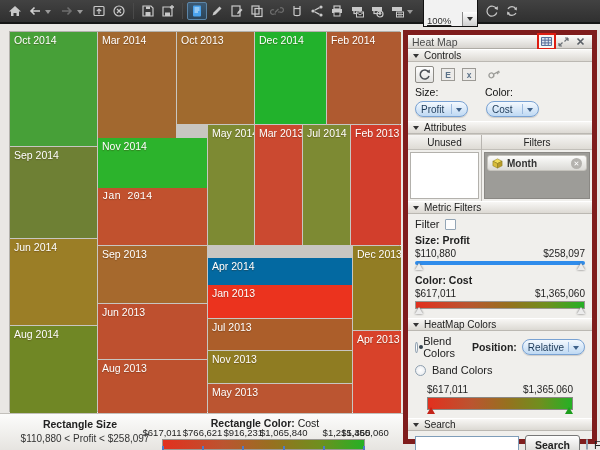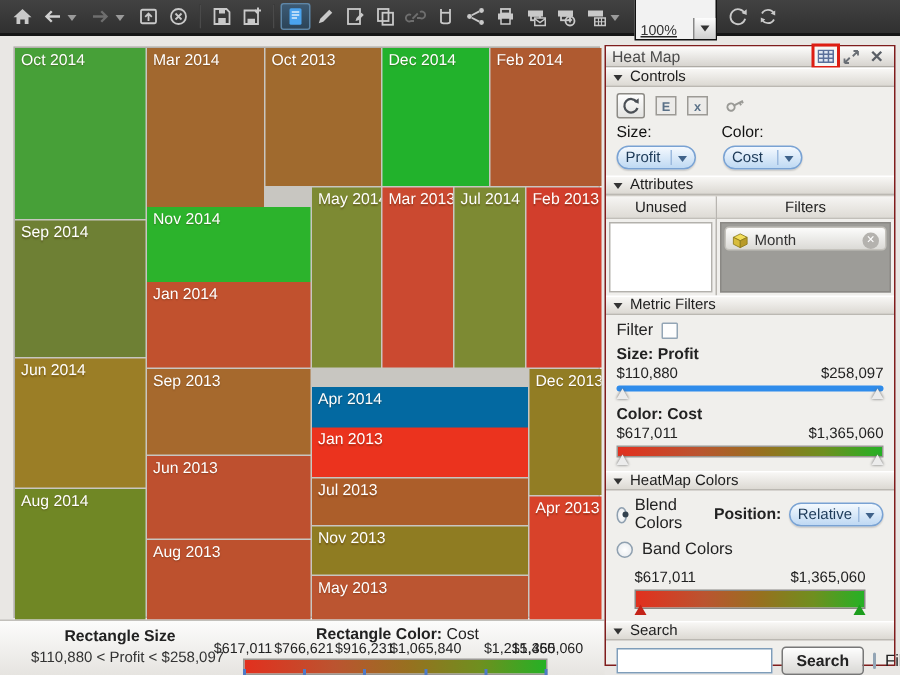--- a/index.html
+++ b/index.html
@@ -36,21 +36,21 @@
   .lg-color-title b { font-weight:bold; }
   #legend-ticks { position:absolute; left:162px; top:13px; width:203px; height:11px; }
   .ltick { position:absolute; top:0; transform:translateX(-50%); font-size:9.5px; white-space:nowrap; color:#222; }
   #legend-gradient { position:absolute; left:162px; top:25px; width:203px; height:11px;
     background:linear-gradient(90deg,#e2301e 0%,#bb5430 30%,#96711f 55%,#6f8f1f 78%,#25b125 100%);
     border:1px solid #9a9893; }
   .lmark { position:absolute; bottom:-1px; width:2px; height:4px; background:#4f7ac6; transform:translateX(-50%); }
 
   
   .panel { position:absolute; left:403px; top:30px; width:194px; height:414px;
-    background:#f0efec; border:1px solid #7f1d1d; display:flex; flex-direction:column; }
+    background:#f0efec; border:5px solid #7f1d1d; display:flex; flex-direction:column; }
   .p-title { height:18px; background:linear-gradient(#fdfdfc,#d7d4cf); border-bottom:1px solid #aeaba5;
     display:flex; align-items:center; padding:0 4px; color:#4a4a4a; font-size:10.5px; }
   .p-title .t { flex:1; }
   .pt-ic { width:15px; height:13px; display:flex; align-items:center; justify-content:center; margin-left:2px; }
   .red-annot { outline:2px solid #dd1d12; background:#f6f6f4; }
   .sec-h { height:15px; background:linear-gradient(#f8f7f5,#dcd9d3); border-top:1px solid #fff; border-bottom:1px solid #bbb8b2;
     display:flex; align-items:center; gap:5px; padding:0 5px; font-size:10px; color:#1d1d1d; }
   .sec-h .tri-d { width:0; height:0; border:3.5px solid transparent; border-top:4.5px solid #333; margin-top:4px; }
   .sec-b { padding:4px 7px; }
 
@@ -72,21 +72,21 @@
 
   
   .attr-wrap { display:flex; border-top:1px solid #cfccc6; }
   .attr-col1 { width:74px; border-right:1px solid #b8b5b0; display:flex; flex-direction:column; }
   .attr-col2 { flex:1; display:flex; flex-direction:column; }
   .attr-head { height:15px; background:linear-gradient(#f6f5f3,#dedbd5); border-bottom:1px solid #c2bfb9;
     font-size:10px; text-align:center; line-height:15px; color:#222; }
   .attr-body1 { height:47px; background:#fff; margin:2px; border:1px solid #b3b1ac; }
   .attr-body2 { height:47px; background:#9d9c98; margin:2px; border:1px solid #8a8884; padding:2px; }
   .chip { height:16px; background:linear-gradient(#fcfcfb,#dbdad6); border:1px solid #c4c2bc; border-radius:3px;
-    display:flex; align-items:flex-end; gap:4px; padding:0 4px; font-size:10px; color:#333; }
+    display:flex; align-items:center; gap:4px; padding:0 4px; font-size:10px; color:#333;font-weight:bold; }
   .chip .cx { margin-left:auto; width:11px; height:11px; border-radius:50%; background:#b4b2ae; color:#fff;
     font-size:7px; line-height:11px; text-align:center; }
 
   
   .row { display:flex; align-items:center; gap:6px; }
   .cb { width:11px; height:11px; border:1px solid #93a5b5; background:#fdfdfd; border-radius:1px; }
   .bold-lab { font-size:10.5px; font-weight:bold; margin:4px 0 2px; }
   .minmax { display:flex; justify-content:space-between; font-size:10px; color:#222; margin-bottom:2px; }
   .slider-blue { height:4px; background:#2f8ceb; border-radius:2px; }
   .slider-grad { height:8px; border:1px solid #9a9893;
@@ -287,21 +287,21 @@
     </div>
     <div class="tile" style="left: 245px; top: 93px; width: 47px; height: 120px; background: rgb(203, 73, 48);">
       <span>Mar 2013</span>
     </div>
     <div class="tile" style="left: 293px; top: 93px; width: 47px; height: 120px; background: rgb(125, 138, 51);">
       <span>Jul 2014</span>
     </div>
     <div class="tile" style="left: 341px; top: 93px; width: 50px; height: 120px; background: rgb(210, 62, 44);">
       <span>Feb 2013</span>
     </div>
-    <div class="tile" style="left: 88px; top: 156px; width: 109px; height: 57px; background: rgb(193, 81, 46);">
+    <div class="tile" style="left: 88px; top: 156px; width: 109px; height: 57px; background: rgb(193, 81, 46); font-family: Liberation Mono, monospace;">
       <span>Jan 2014</span>
     </div>
     <div class="tile" style="left: 0px; top: 207px; width: 87px; height: 86px; background: rgb(155, 126, 38);">
       <span>Jun 2014</span>
     </div>
     <div class="tile" style="left: 88px; top: 214px; width: 109px; height: 57px; background: rgb(166, 105, 45);">
       <span>Sep 2013</span>
     </div>
     <div class="tile" style="left: 88px; top: 272px; width: 109px; height: 55px; background: rgb(190, 80, 47);">
       <span>Jun 2013</span>

